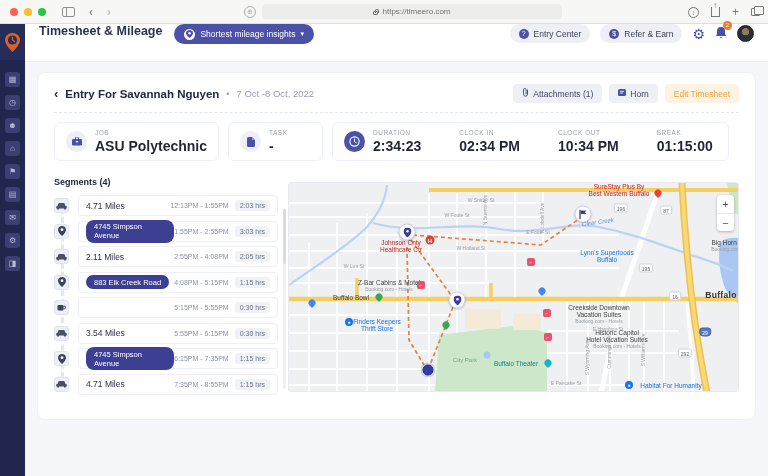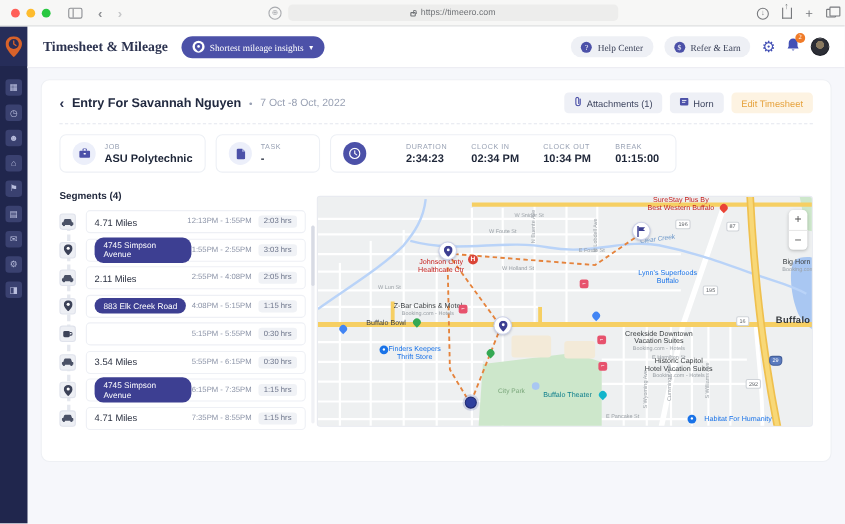--- a/index.html
+++ b/index.html
@@ -28,21 +28,21 @@
   .tabs-icn::before { content:""; position:absolute; left:2px; top:-3px; width:8px; height:7px; border:1.2px solid #77797d; border-radius:1px; background:#f7f7f6; }
 
   
   .app { display:flex; height:452px; }
   .sidebar { width:25px; background:#20264d; display:flex; flex-direction:column; align-items:center; flex-shrink:0; }
   .logo { width:25px; height:36px; display:flex; align-items:center; justify-content:center; background:#262d59; }
   .nav-items { display:flex; flex-direction:column; gap:8px; margin-top:12px; }
   .nav-btn { width:15px; height:15px; background:#3a4170; border-radius:3px; color:#b9bedd; font-size:8px; display:flex; align-items:center; justify-content:center; cursor:pointer; }
 
   .main { flex:1; display:flex; flex-direction:column; min-width:0; }
-  .app-header { height:38px; background:#fff; border-bottom:1px solid #ececf2; display:flex; align-items:center; padding:0 14px; gap:12px;font-family:Liberation Serif, serif; }
+  .app-header { height:38px; background:#fff; border-bottom:1px solid #ececf2; display:flex; align-items:flex-start; padding:0 14px; gap:12px; }
   .app-title { font-size:12.5px; font-weight:bold; color:#2c3350; }
   .insights-btn { background:#4c51a8; color:#fff; border:none; border-radius:14px; height:20px; padding:0 10px; font-size:8.5px; display:flex; align-items:center; gap:5px; font-family:inherit; cursor:pointer; }
   .ins-pin { width:11px; height:11px; background:#fff; border-radius:50%; display:flex; align-items:center; justify-content:center; }
   .hdr-right { margin-left:auto; display:flex; align-items:center; gap:10px; }
   .pill-btn { background:#eef0f5; border:none; border-radius:12px; height:19px; padding:0 9px; font-size:8.5px; color:#3a4158; display:flex; align-items:center; gap:5px; font-family:inherit; cursor:pointer; }
   .mini-circ { width:10px; height:10px; background:#4c51a8; color:#fff; border-radius:50%; font-size:7px; display:flex; align-items:center; justify-content:center; }
   .gear { color:#4350b5; font-size:14px; cursor:pointer; }
   .bell-wrap { position:relative; cursor:pointer; }
   .badge { position:absolute; top:-4px; right:-5px; background:#f07b28; color:#fff; font-size:6px; min-width:9px; height:9px; border-radius:5px; display:flex; align-items:center; justify-content:center; }
   .avatar { width:17px; height:17px; border-radius:50%; background:radial-gradient(circle at 50% 38%, #8a7a60 0 30%, #2c2e36 32%); border:1px solid #1d1f27; cursor:pointer; }
@@ -59,23 +59,23 @@
   .flat-btn { background:#eef0f6; border:none; border-radius:4px; height:19px; padding:0 9px; font-size:8.5px; color:#3f4660; display:flex; align-items:center; gap:4px; font-family:inherit; cursor:pointer; }
   .flat-btn .bico { color:#4c51a8; font-size:8px; }
   .edit-btn { background:#fdf3e2; color:#e6a23c; }
   .dashed-div { border-top:1px dashed #e3e6ee; margin:0 16px; }
 
   .info-row { display:flex; gap:9px; padding:9px 16px 8px; }
   .info-card { border:1px solid #edf0f5; border-radius:6px; padding:6px 11px; display:flex; align-items:center; gap:8px; }
   .ic-circ { width:21px; height:21px; border-radius:50%; background:#eceffa; display:flex; align-items:center; justify-content:center; flex-shrink:0; }
   .ic-circ.solid { background:#4c51a8; }
   .info-lbl { font-size:6.5px; letter-spacing:.5px; color:#9aa3b5; margin-bottom:2px; white-space:nowrap; }
-  .info-val { font-size:10px; font-weight:bold; color:#1e2638; white-space:nowrap; }
+  .info-val { font-size:14px; font-weight:bold; color:#1e2638; white-space:nowrap; }
   .metric { margin-right:4px; }
-  .dur-cols { display:flex; gap:18px;margin-left:28px; }
+  .dur-cols { display:flex; gap:34px; }
 
   .body-grid { display:flex; padding:4px 16px 0; gap:10px; }
   .seg-col { width:224px; flex-shrink:0; }
   .seg-title { font-size:9px; font-weight:bold; color:#232a3e; margin:4px 0 8px; }
   .seg-list { position:relative; padding-left:0; }
   .rail { position:absolute; left:7px; top:4px; bottom:8px; border-left:3px dashed #e4e7ee; }
   .seg-row { display:flex; align-items:center; margin-bottom:4.5px; position:relative; }
   .seg-ico { width:15px; height:15px; background:#edeff4; border:1px solid #e0e3ec; border-radius:3px; display:flex; align-items:center; justify-content:center; margin-right:9px; z-index:1; flex-shrink:0; }
   .seg-card { flex:1; border:1px solid #eef0f5; border-radius:4px; height:21px; display:flex; align-items:center; padding:0 7px; background:#fff; }
   .seg-label { font-size:8.5px; color:#2a3040; }
@@ -173,21 +173,21 @@
               <path d="M3.5 0C1.6 0 0 1.5 0 3.3 0 5.6 3.5 8 3.5 8S7 5.6 7 3.3C7 1.5 5.4 0 3.5 0z" fill="#4c51a8"></path>
               <circle cx="3.5" cy="3.2" r="1.2" fill="#fff"></circle>
             </svg>
         </span>
         <span>Shortest mileage insights</span>
         <span style="font-size:7px">▾</span>
       </button>
       <div class="hdr-right">
         <button class="pill-btn">
           <span class="mini-circ">?</span>
-          <span>Help Center</span>
+          <span>Entry Center</span>
         </button>
         <button class="pill-btn">
           <span class="mini-circ">$</span>
           <span>Refer &amp; Earn</span>
         </button>
         <span class="gear">⚙</span>
         <span class="bell-wrap">
           <svg width="12" height="13" viewBox="0 0 12 13">
               <path d="M6 1a4 4 0 0 0-4 4v3L1 10h10L10 8V5a4 4 0 0 0-4-4z" fill="#4350b5"></path>
               <path d="M4.7 11a1.4 1.4 0 0 0 2.6 0z" fill="#4350b5"></path>

